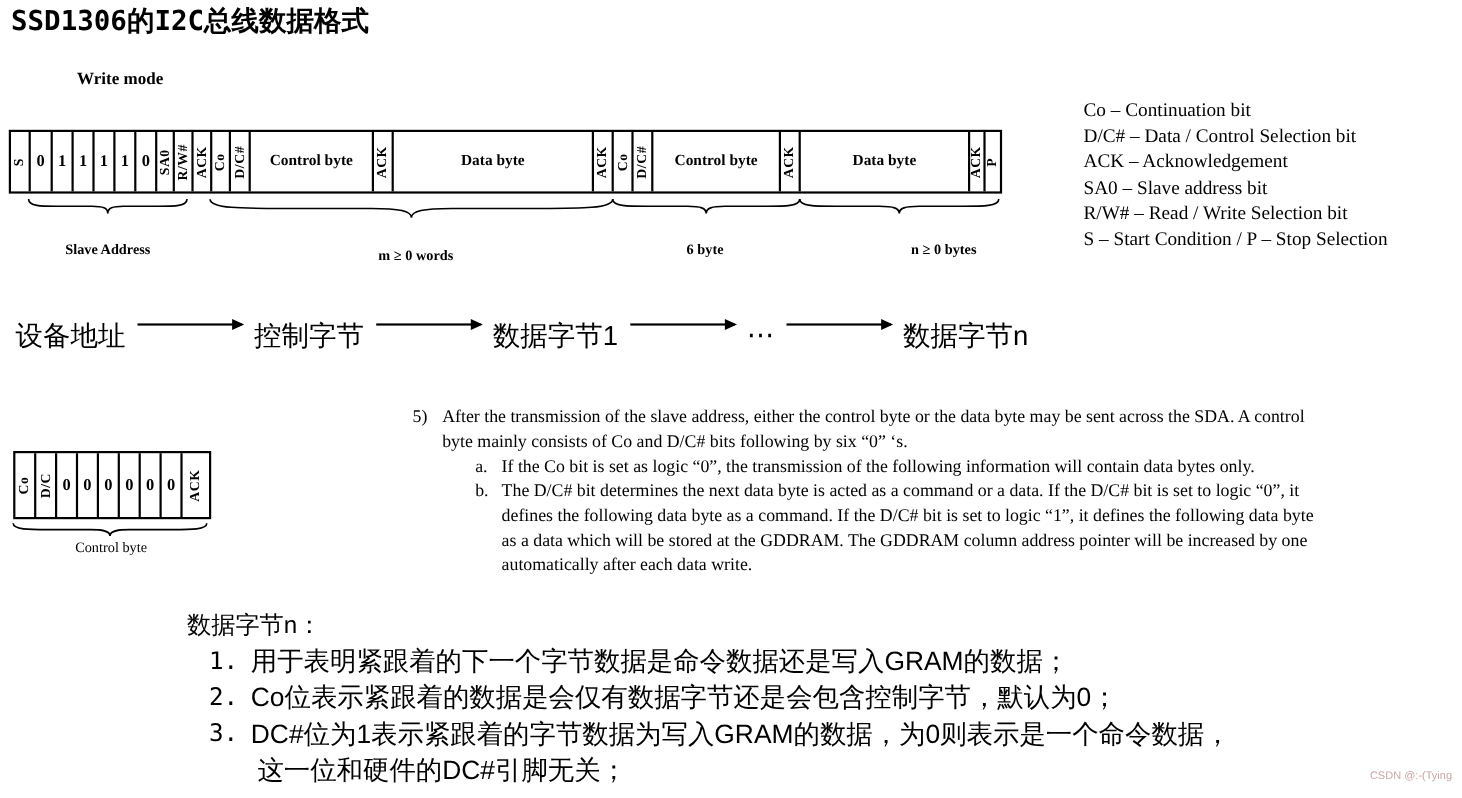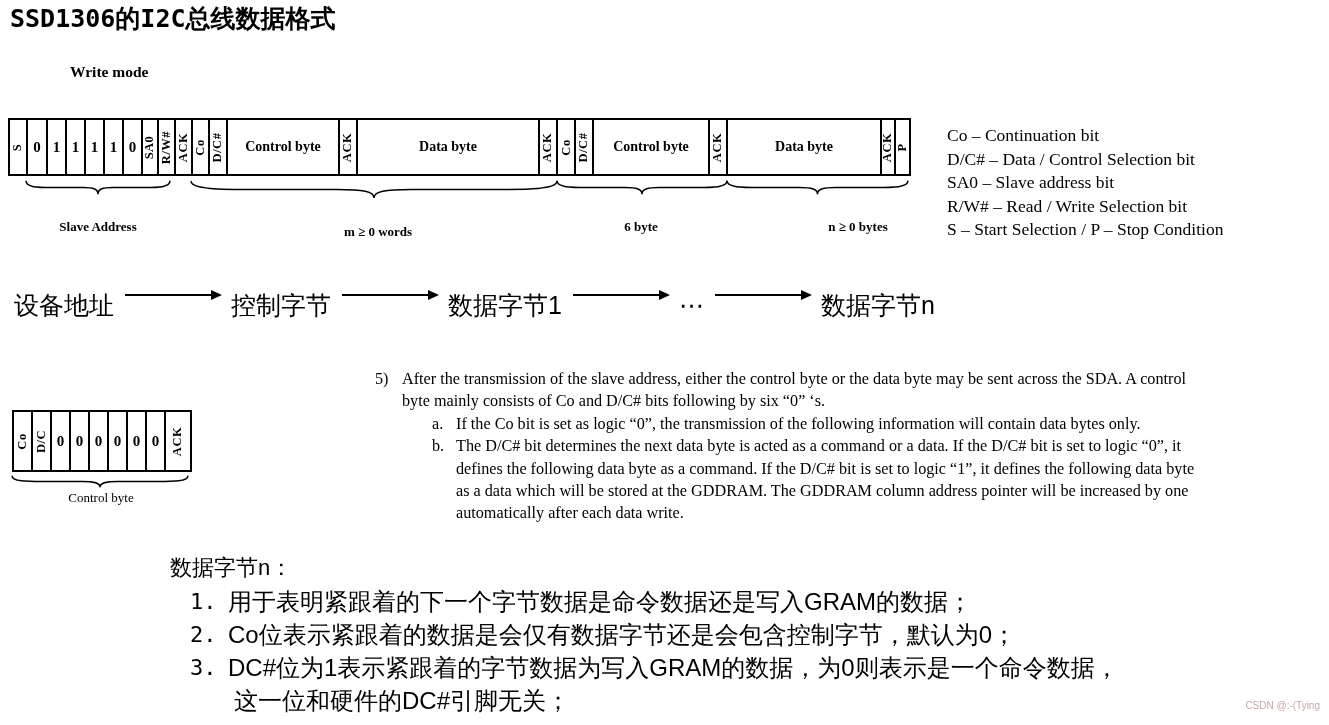--- a/index.html
+++ b/index.html
@@ -33,22 +33,22 @@
   #brace-cb { left:12px;  top:475px; width:176px; height:13px; }
 
   .group-label { position:absolute; transform:translateX(-50%); white-space:nowrap;
                  font-family:"Liberation Serif",serif; font-weight:bold; font-size:13px; }
   #label-slave  { left:98px;  top:219px; }
   #label-mwords { left:378px; top:224px; }
   #label-1byte  { left:641px; top:219px; }
   #label-nbytes { left:858px; top:219px; }
   #label-cb     { left:101px; top:490px; font-weight:normal; }
 
-  #legend { position:absolute; left:947px; top:88px;
-            font:17.5px/23.6px "Liberation Serif",serif;margin-top:36px; }
+  #legend { position:absolute; left:985px; top:88px;
+            font:17.5px/23.6px "Liberation Serif",serif; }
 
   #flow { position:absolute; left:14px; top:277px; display:flex; align-items:center;
           height:36px; font-size:25px; }
   .flow-node { white-space:nowrap;margin-top:20px; }
   .flow-arrow { position:relative; width:95px; height:2px; background:#000;
                 margin:0 11px; flex:none; }
   .flow-arrow::after { content:""; position:absolute; right:-2px; top:50%;
                        transform:translateY(-50%); width:0; height:0;
                        border-left:11px solid #000; border-top:5px solid transparent;
                        border-bottom:5px solid transparent; }
@@ -190,26 +190,27 @@
   <div id="label-mwords" class="group-label">m ≥ 0 words</div>
   <div id="label-1byte" class="group-label">6 byte</div>
   <div id="label-nbytes" class="group-label">n ≥ 0 bytes</div>
 
   <div id="legend">
 
       <div class="legend-line">Co – Continuation bit</div>
 
       <div class="legend-line">D/C# – Data / Control Selection bit</div>
 
+      <div class="legend-line">ACK – Acknowledgement</div>
 
       <div class="legend-line">SA0 – Slave address bit</div>
 
       <div class="legend-line">R/W# – Read / Write Selection bit</div>
 
-      <div class="legend-line">S – Start Selection / P – Stop Condition</div>
+      <div class="legend-line">S – Start Condition / P – Stop Selection</div>
     </div>
 
   <div id="flow">
     <span class="flow-node">设备地址</span>
     <span class="flow-arrow"></span>
     <span class="flow-node">控制字节</span>
     <span class="flow-arrow"></span>
     <span class="flow-node">数据字节1</span>
     <span class="flow-arrow"></span>
     <span class="flow-node">⋯</span>

